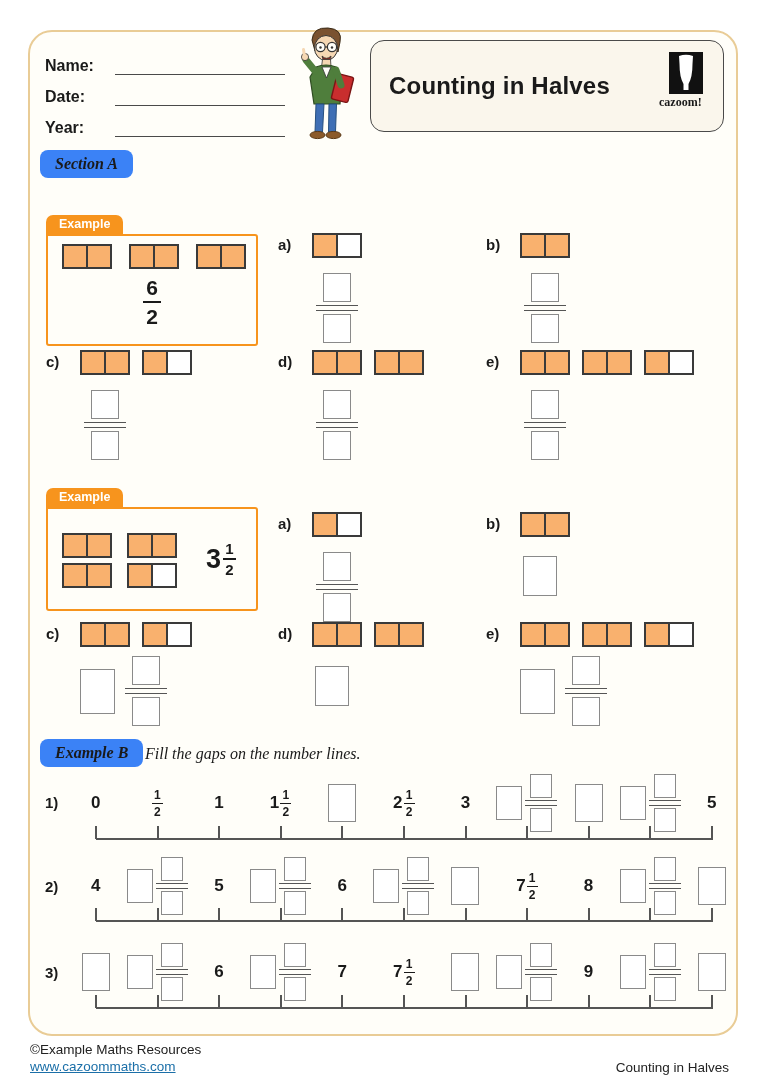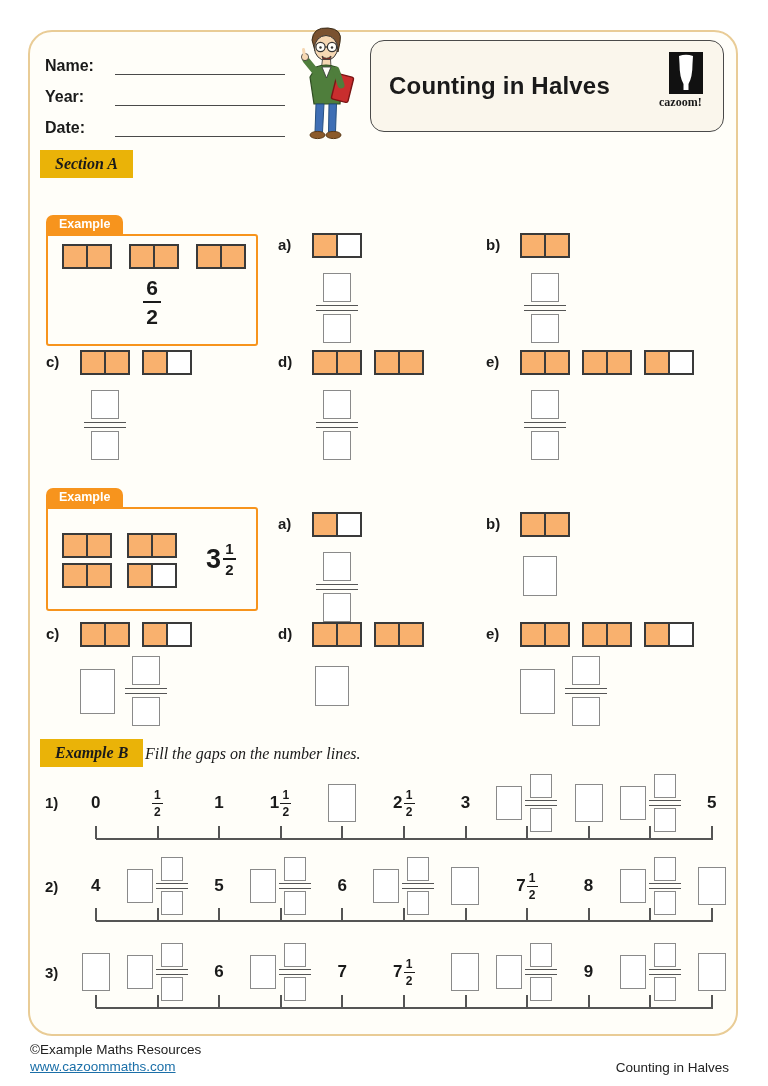--- a/index.html
+++ b/index.html
@@ -16,21 +16,21 @@
   .teacher{position:absolute;left:289px;top:25px;width:74px;height:118px;}
   .titlebox{position:absolute;left:370px;top:40px;width:352px;height:90px;
             background:#FAF6EC;border:1.6px solid #4a4a4a;border-radius:14px;
             display:flex;align-items:center;}
   .title{font-size:24px;font-weight:700;margin-left:18px;letter-spacing:.2px;}
   .logo{position:absolute;right:10px;top:11px;width:54px;text-align:left;}
   .logo-mark{width:34px;height:42px;margin:0 auto;display:block;}
   .logo-text{font-family:"Liberation Serif",serif;font-weight:700;font-size:12px;margin-top:1px;}
 
   
-  .pill{position:absolute;background:#eab308;border-radius:0;padding:5px 15px;
+  .pill{position:absolute;background:#3b82f6;border-radius:8px;padding:5px 15px;
         font-family:"Liberation Serif",serif;font-style:italic;font-weight:700;font-size:16px;}
   .instruction{position:absolute;font-family:"Liberation Serif",serif;font-style:italic;font-size:16px;}
   .qhead{position:absolute;font-weight:700;font-size:15px;}
   .qhead .qnum{display:inline-block;width:36px;}
 
   
   .exwrap{position:absolute;width:212px;}
   .extab{display:inline-block;background:#F7941D;color:#fff;font-weight:700;font-size:12.5px;
          padding:2px 13px 3px;border-radius:7px 7px 0 0;}
   .exbox{width:208px;border:2px solid #F7941D;border-radius:0 3px 3px 3px;background:#FFFEF9;position:relative;}
@@ -96,25 +96,25 @@
 
 <div class="page">
   <div class="sheet"></div>
 
   <div class="fields">
       <div class="field">
         <div class="flabel">Name:</div>
         <div class="fline"></div>
       </div>
       <div class="field">
+        <div class="flabel">Date:</div>
+        <div class="fline"></div>
+      </div>
+      <div class="field">
         <div class="flabel">Year:</div>
-        <div class="fline"></div>
-      </div>
-      <div class="field">
-        <div class="flabel">Date:</div>
         <div class="fline"></div>
       </div>
     </div>
 
   <div class="teacher">
     <svg viewBox="0 0 72 118" width="74" height="118">
       <path d="M22 15 Q23 2 38 3 Q53 4 50 17 L48 27 Q42 18 34 20 Q27 21 25 26 Z" fill="#7A5230" stroke="#3a2a16" stroke-width="1"></path>
       <ellipse cx="36" cy="23" rx="11.5" ry="12.5" fill="#F6D8B4" stroke="#333" stroke-width="1"></ellipse>
       <circle cx="30.5" cy="22" r="4.6" fill="#fffef9" stroke="#333" stroke-width="1.2"></circle>
       <circle cx="42" cy="22" r="4.6" fill="#fffef9" stroke="#333" stroke-width="1.2"></circle>

